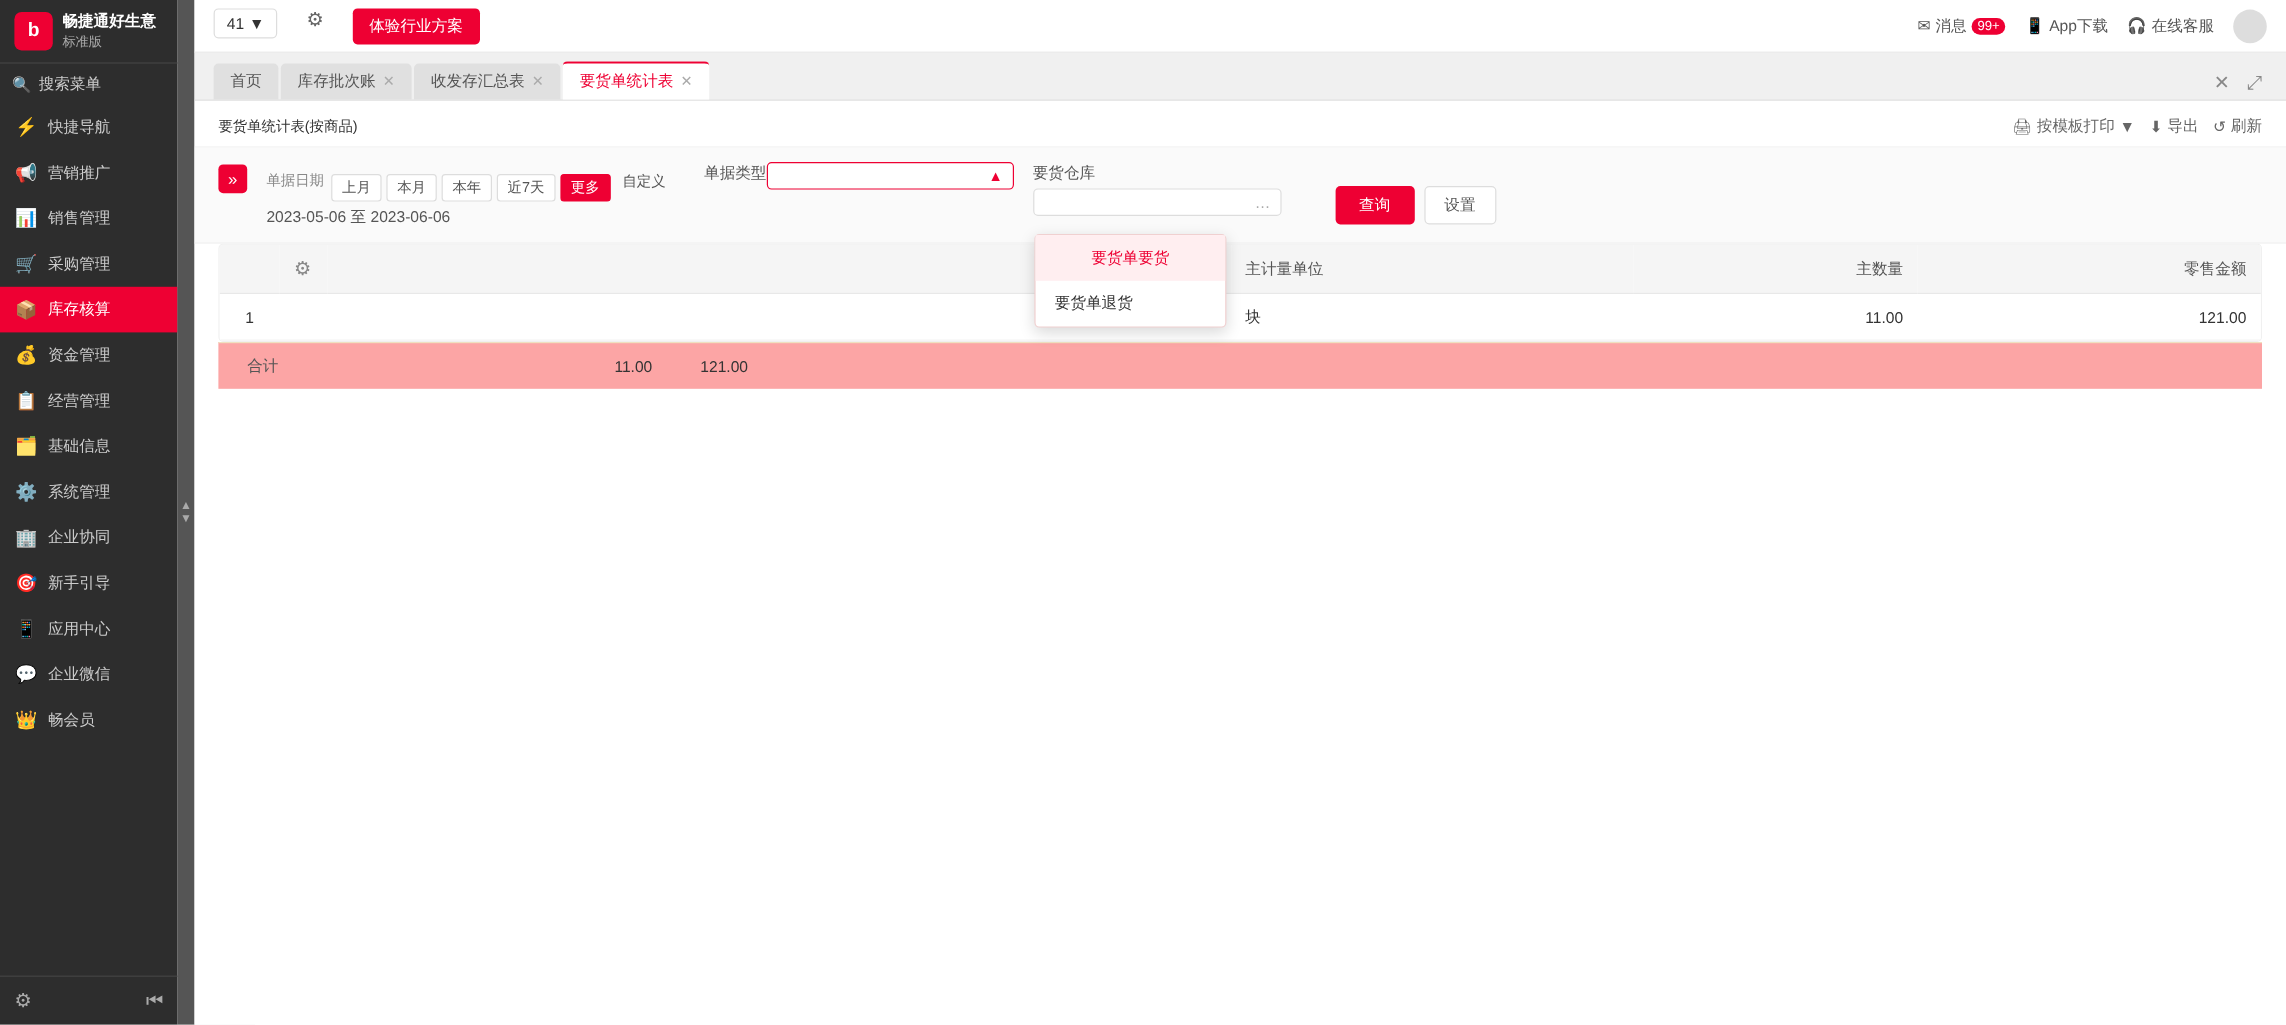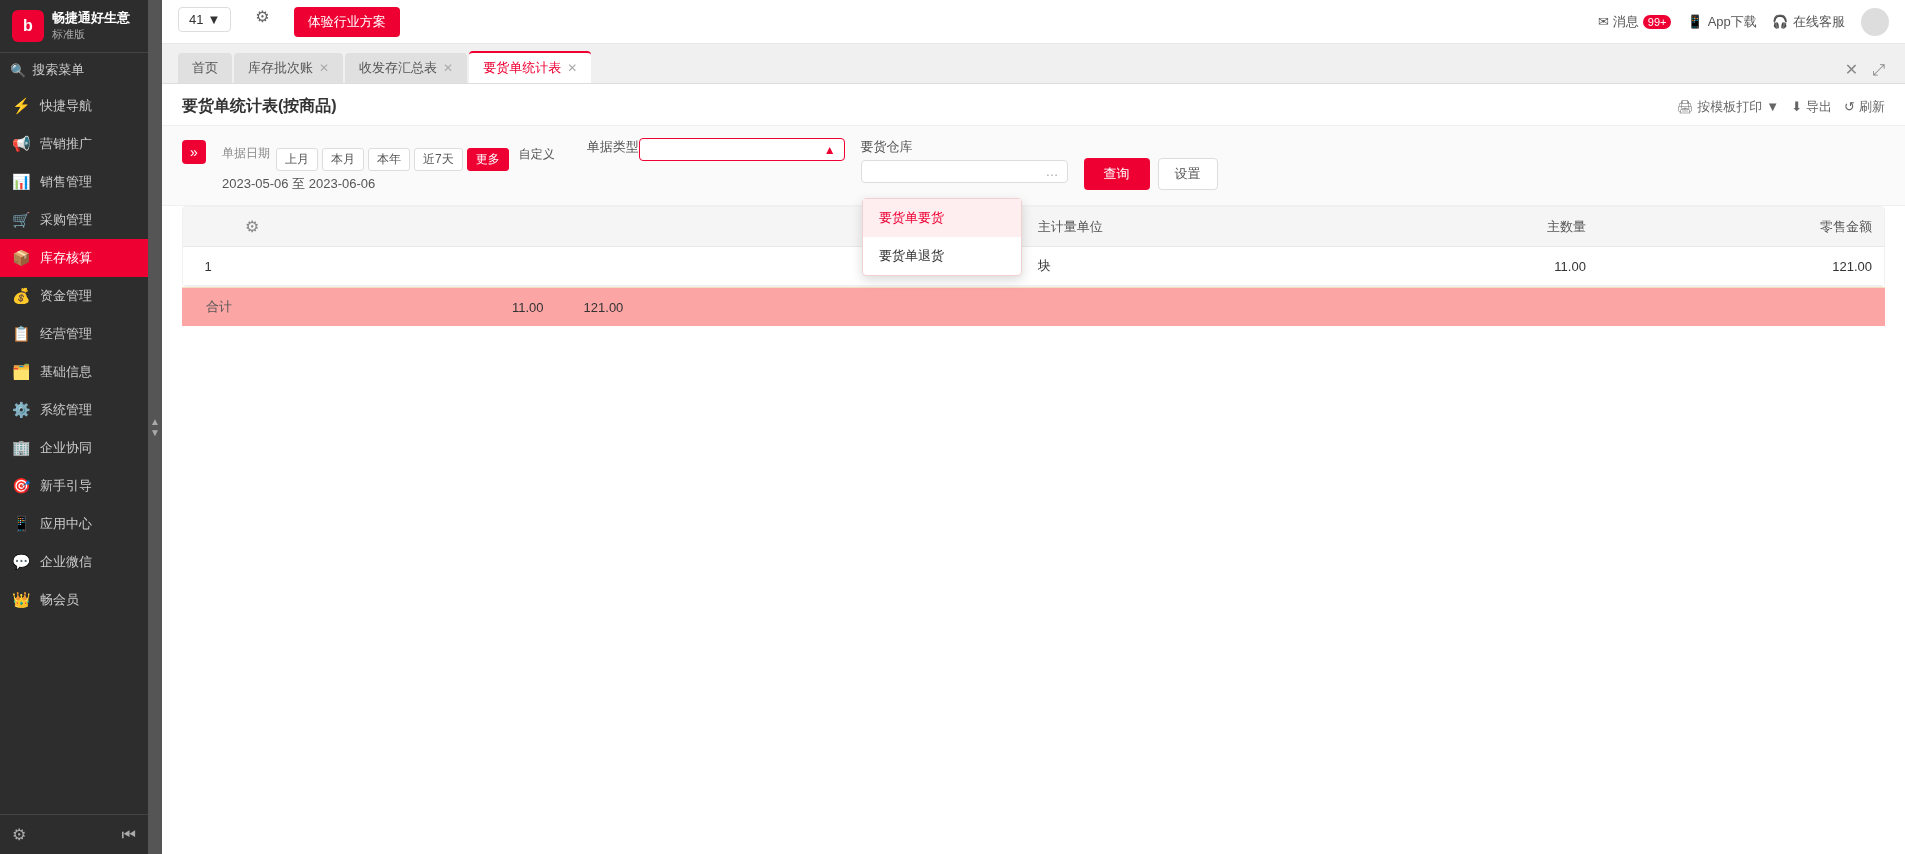--- a/index.html
+++ b/index.html
@@ -131,21 +131,21 @@
       background: #fff;
       position: relative;
     }
 
     
     .page-header {
       display: flex; align-items: center; justify-content: space-between;
       padding: 12px 20px 8px;
       border-bottom: 1px solid #f0f0f0;
     }
-    .page-title { font-size: 16px; font-weight: 700; color: #333; }
+    .page-title { font-size: 12px; font-weight: 400; color: #333; }
     .page-actions { display: flex; align-items: center; gap: 12px; }
     .page-action-btn {
       display: flex; align-items: center; gap: 4px;
       color: #666; cursor: pointer; font-size: 13px;
     }
 
     
     .filter-bar {
       display: flex; align-items: flex-start;
       padding: 12px 20px;
@@ -192,21 +192,21 @@
       display: flex; align-items: center;
       border: 1px solid #ddd; border-radius: 4px;
       background: #fff; padding: 3px 8px;
       min-width: 160px;
     }
     .filter-warehouse-input { border: none; outline: none; flex: 1; font-size: 13px; color: #aaa; }
 
     .filter-actions { display: flex; gap: 8px; margin-top: 20px; }
     .query-btn {
       background: #e03; color: #fff; border: none;
-      padding: 6px 20px; border-radius: 4px; cursor: pointer; font-size: 13px;
+      padding: 6px 20px; border-radius: 4px; cursor: pointer; font-size: 13px; margin-left: 29px;
     }
     .settings-btn {
       background: #fff; color: #555; border: 1px solid #ddd;
       padding: 6px 16px; border-radius: 4px; cursor: pointer; font-size: 13px;
     }
 
     
     .dropdown-overlay {
       position: absolute;
       top: 72px; left: 700px;
@@ -216,21 +216,21 @@
       box-shadow: 0 4px 12px rgba(0,0,0,0.15);
       z-index: 100;
       min-width: 160px;
     }
     .dropdown-item {
       padding: 10px 16px;
       cursor: pointer;
       font-size: 13px;
       color: #333;
     }
-    .dropdown-item.selected { background: #ffeef0; color: #e03; }
+    .dropdown-item.selected { background: #ffeef0; color: #e03; text-align: center; }
 
     
     .table-area { padding: 0 20px 0; }
     .table-container { border: 1px solid #f0f0f0; border-radius: 4px; overflow: hidden; }
 
     table { width: 100%; border-collapse: collapse; }
     thead tr { background: #f5f5f5; }
     thead th {
       padding: 10px 12px;
       text-align: left;

